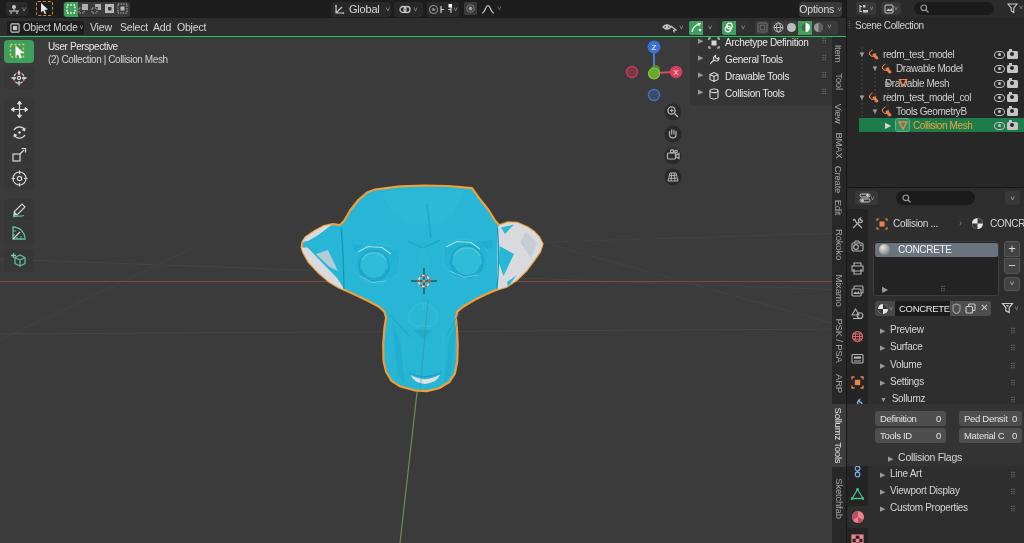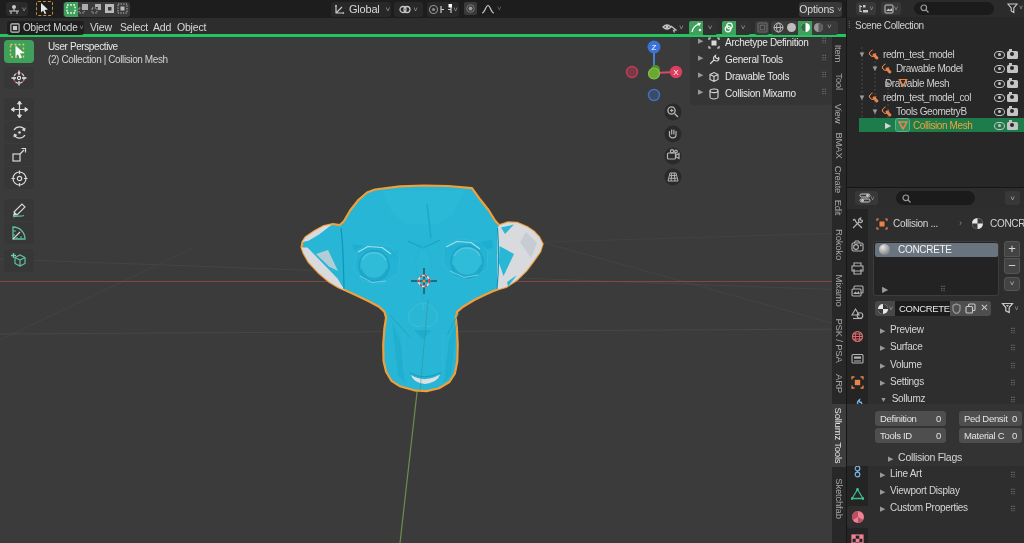--- a/index.html
+++ b/index.html
@@ -1,21 +1,21 @@
 <!DOCTYPE html>
 <html><head><meta charset="utf-8"><style>
 *{margin:0;padding:0;box-sizing:border-box}
 html,body{width:1024px;height:543px;overflow:hidden;background:#3b3b3b;font-family:"Liberation Sans",sans-serif;position:relative}
 .abs{position:absolute}
 svg{display:block}
 .chip svg,.nrow svg,.orow svg{flex:none}
 
 #topbar{left:0;top:0;width:846px;height:18px;background:#1d1d1d;z-index:30}
 
-#hdr2{left:0;top:18px;width:846px;height:19px;background:#2d2d2d;z-index:30;border-bottom:3px solid #22c55e}
+#hdr2{left:0;top:18px;width:846px;height:19px;background:#2d2d2d;z-index:30;border-bottom:1px solid #22c55e}
 .chip{position:absolute;background:#1e1e1e;border-radius:3px;display:flex;align-items:center;color:#d8d8d8;font-size:10.5px;white-space:nowrap;letter-spacing:-0.2px}
 .menu{position:absolute;top:2px;height:15px;line-height:15px;color:#d8d8d8;font-size:10.5px;letter-spacing:-0.2px}
 
 #vp{left:0;top:37px;width:846px;height:506px;background:#3b3b3b;z-index:1;overflow:hidden}
 #vpsvg{position:absolute;left:0;top:0}
 
 .tbtn{position:absolute;left:4px;width:30px;height:22px;background:#373737;display:flex;align-items:center;justify-content:center}
 
 #npanel{left:690px;top:0px;width:142px;height:68px;background:rgba(53,53,53,0.97);border-radius:4px;z-index:5}
 .nrow{position:absolute;left:0;width:142px;height:17px;display:flex;align-items:flex-start;color:#e8e8e8;font-size:10px;letter-spacing:-0.3px;white-space:nowrap}
@@ -258,21 +258,21 @@
         </svg>
     <span style="margin-left:5px">Drawable Tools</span>
         <span class="grip" style="right:4px;position:absolute">⠿</span>
       </div>
   <div class="nrow" style="top:51px">
         <span class="parr" style="margin-left:8px">▶</span>
     <svg width="12" height="12" viewBox="0 0 12 12">
           <ellipse cx="6" cy="2.8" rx="4" ry="1.8" fill="none" stroke="#d8d8d8" stroke-width="1.1"></ellipse>
           <path d="M2,2.8 L2,9 C2,10 4,11 6,11 C8,11 10,10 10,9 L10,2.8" fill="none" stroke="#d8d8d8" stroke-width="1.1"></path>
         </svg>
-    <span style="margin-left:5px">Collision Mixamo</span>
+    <span style="margin-left:5px">Collision Tools</span>
         <span class="grip" style="right:4px;position:absolute">⠿</span>
       </div>
 </div>
 
 <div id="tabs" class="abs">
   <div class="vtab" style="top:8px;height:17px">
         <span>Item</span>
       </div>
   <div class="vtab" style="top:37px;height:14px">
         <span>Tool</span>

